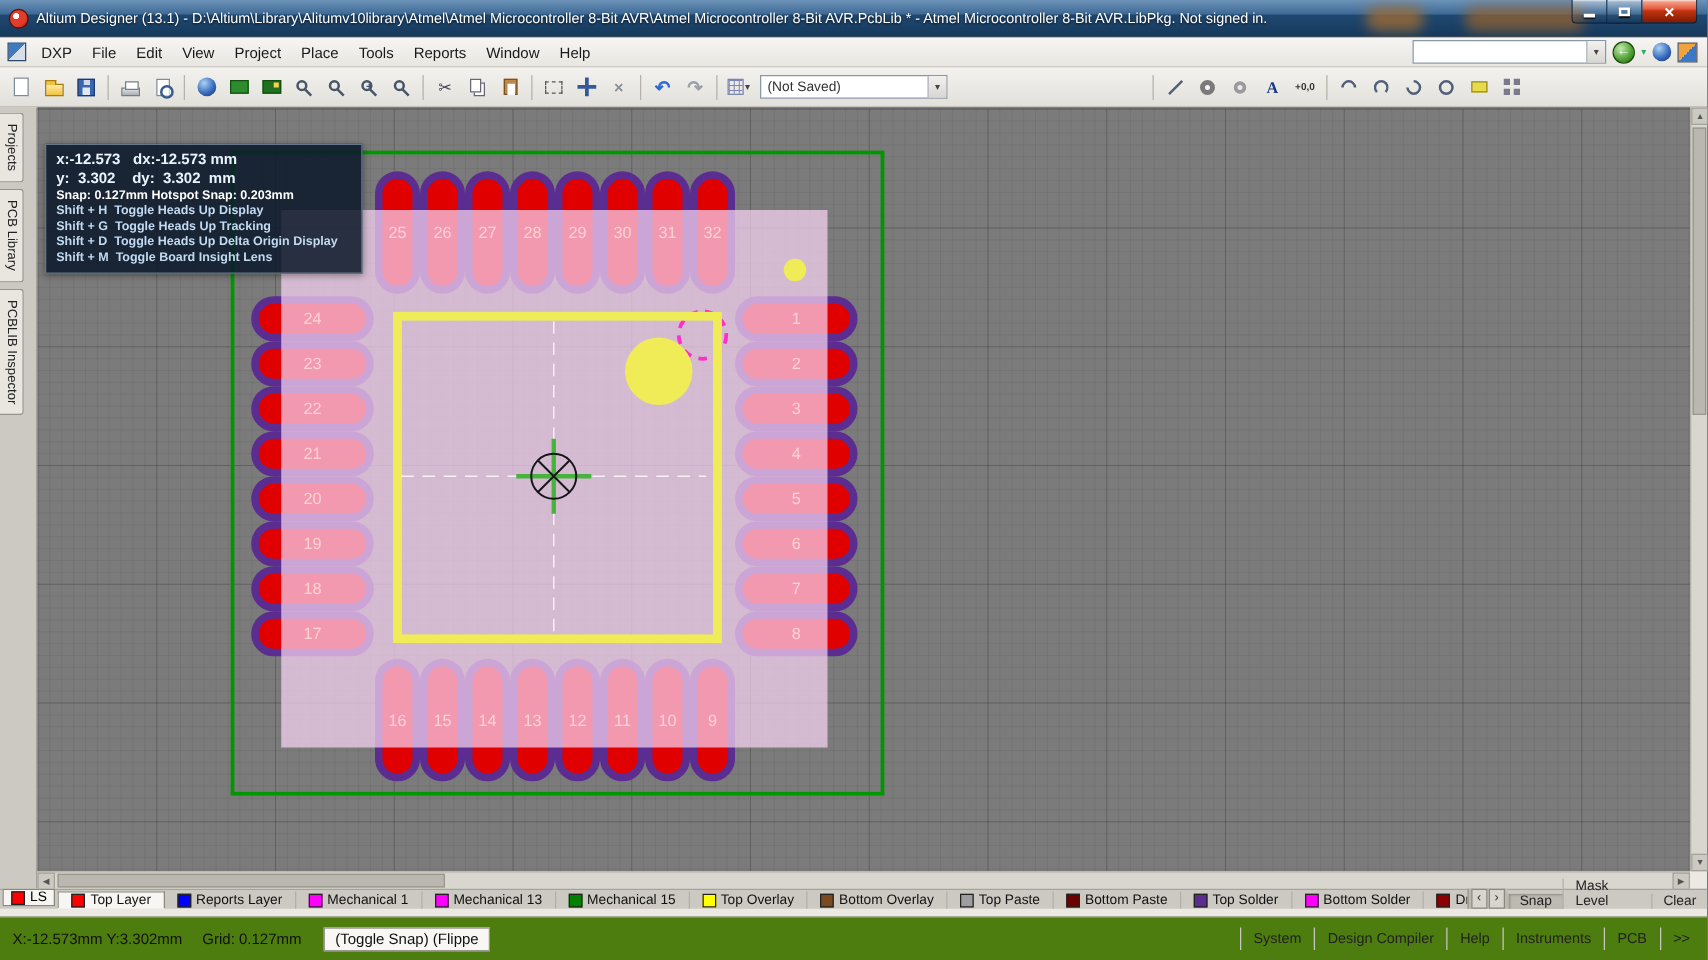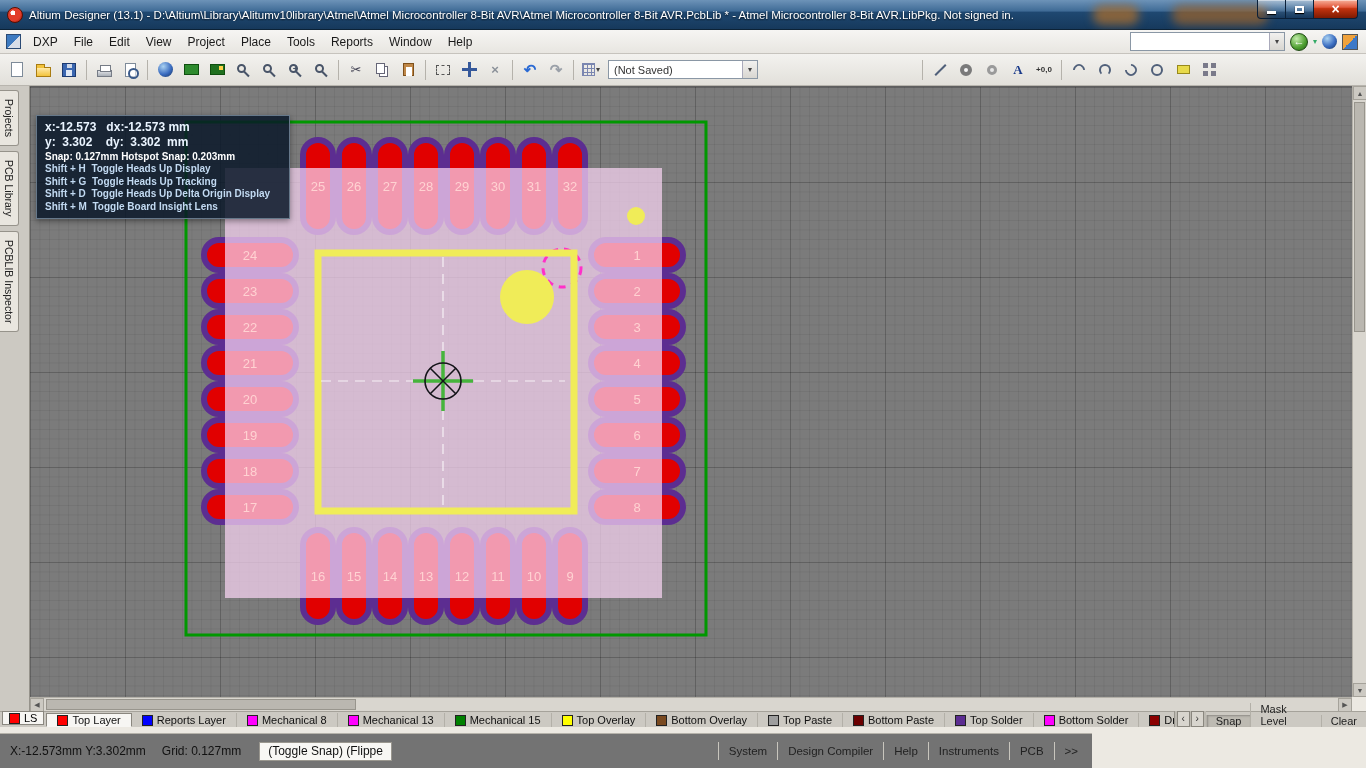--- a/index.html
+++ b/index.html
@@ -170,21 +170,21 @@
   .layer-tab.active{background:#f7f6f3;border:1px solid #8a877f;border-bottom:1px solid #f7f6f3;}
   .swatch{width:11px;height:11px;border:1px solid #222;flex:none;}
   .tab-arrows{margin-left:auto;display:flex;align-items:center;gap:1px;padding:0 2px;
     background:#bcb9b1;border-left:1px solid #98958d;}
   .tab-arrow{width:13px;height:16px;background:#d8d5ce;border:1px solid #8a877f;color:#333;
     font-size:10px;line-height:14px;text-align:center;}
   .layer-btn{display:flex;align-items:center;padding:0 9px;border-left:1px solid #b3b0a8;color:#222;}
   .layer-btn.pressed{background:#bdbab2;box-shadow:inset 1px 1px 2px rgba(0,0,0,.25);}
 
   
-  .statusbar{position:absolute;left:0;top:733px;width:1092px;height:35px;background:#737373;
+  .statusbar{position:absolute;left:0;top:733px;width:1366px;height:35px;background:#4d7c0f;
     border-top:1px solid #b5b2aa;display:flex;align-items:center;font-size:12px;color:#111;}
   .status-coord{padding:0 8px 0 10px;white-space:nowrap;}
   .status-grid{padding:0 8px;white-space:nowrap;}
   .status-hint{margin-left:10px;background:#f8f7f4;border:1px solid #9a978f;height:19px;
     line-height:17px;padding:0 8px;white-space:nowrap;overflow:hidden;max-width:150px;}
   #status-panels{margin-left:auto;display:flex;align-items:center;padding-right:4px;}
   .status-panel-btn{padding:3px 10px;border-left:1px solid #c8c5bd;font-size:11.5px;
     color:#222;white-space:nowrap;}
 </style>
 </head>
@@ -478,21 +478,21 @@
         <div class="layer-tab active">
           <span class="swatch" style="background: rgb(255, 0, 0);"></span>
           <span class="layer-label">Top Layer</span>
         </div>
         <div class="layer-tab">
           <span class="swatch" style="background: rgb(0, 0, 255);"></span>
           <span class="layer-label">Reports Layer</span>
         </div>
         <div class="layer-tab">
           <span class="swatch" style="background: rgb(255, 0, 255);"></span>
-          <span class="layer-label">Mechanical 8</span>
+          <span class="layer-label">Mechanical 1</span>
         </div>
         <div class="layer-tab">
           <span class="swatch" style="background: rgb(255, 0, 255);"></span>
           <span class="layer-label">Mechanical 13</span>
         </div>
         <div class="layer-tab">
           <span class="swatch" style="background: rgb(0, 128, 0);"></span>
           <span class="layer-label">Mechanical 15</span>
         </div>
         <div class="layer-tab">

